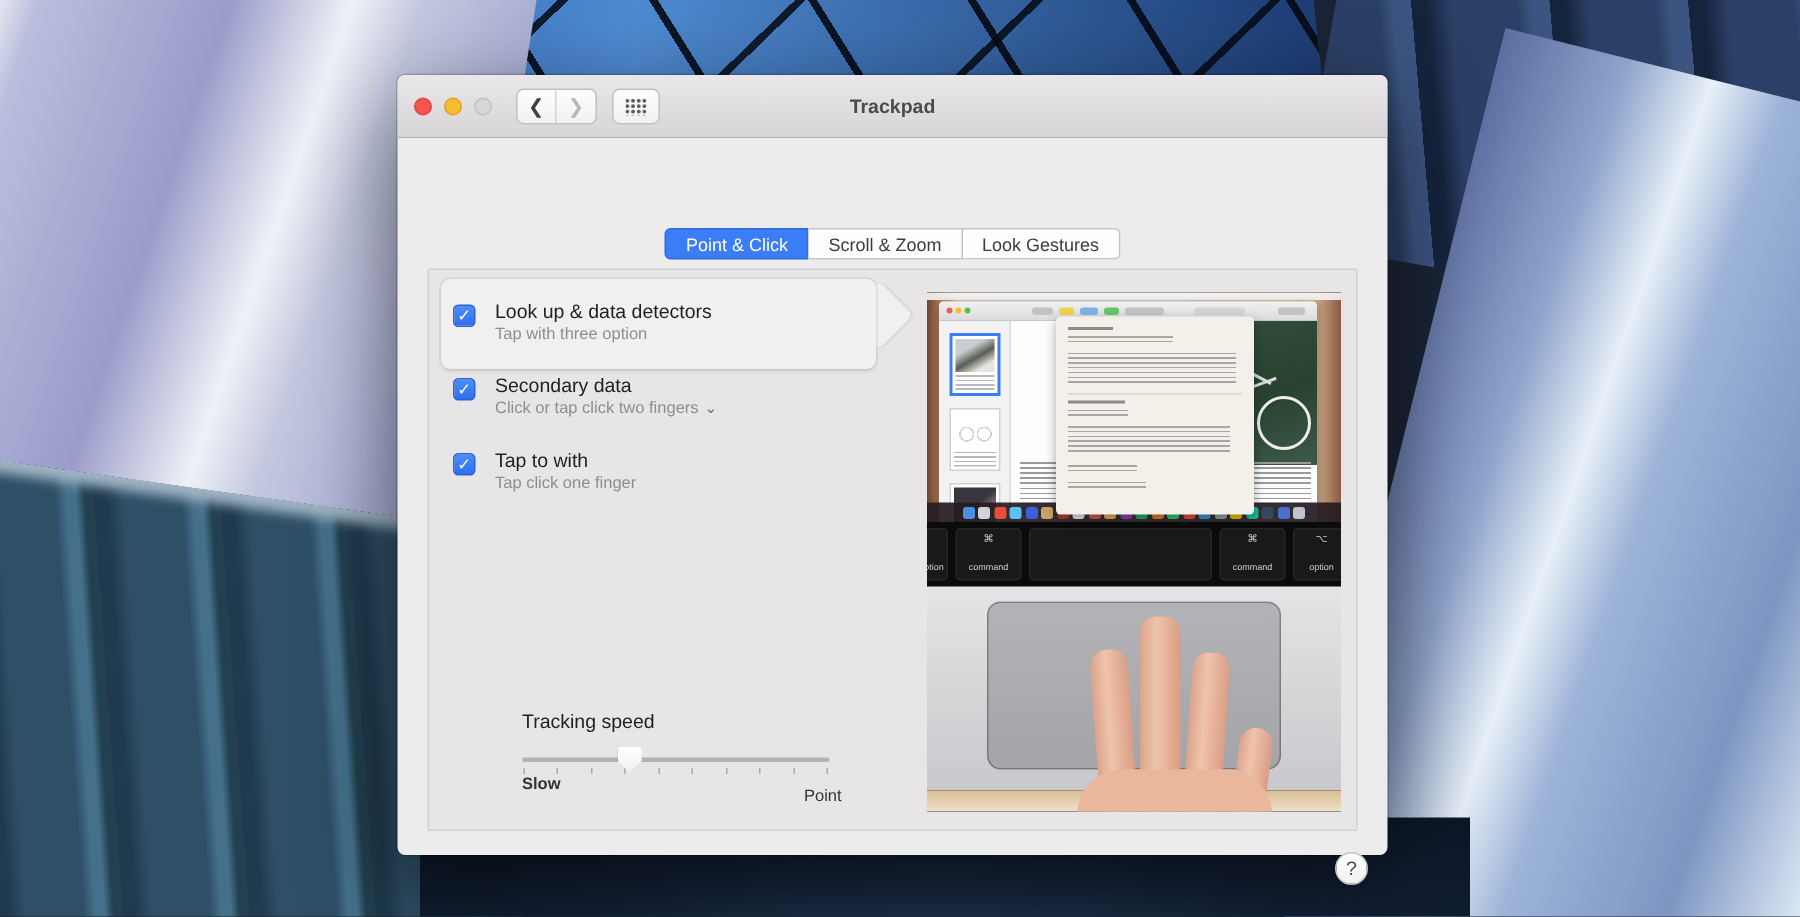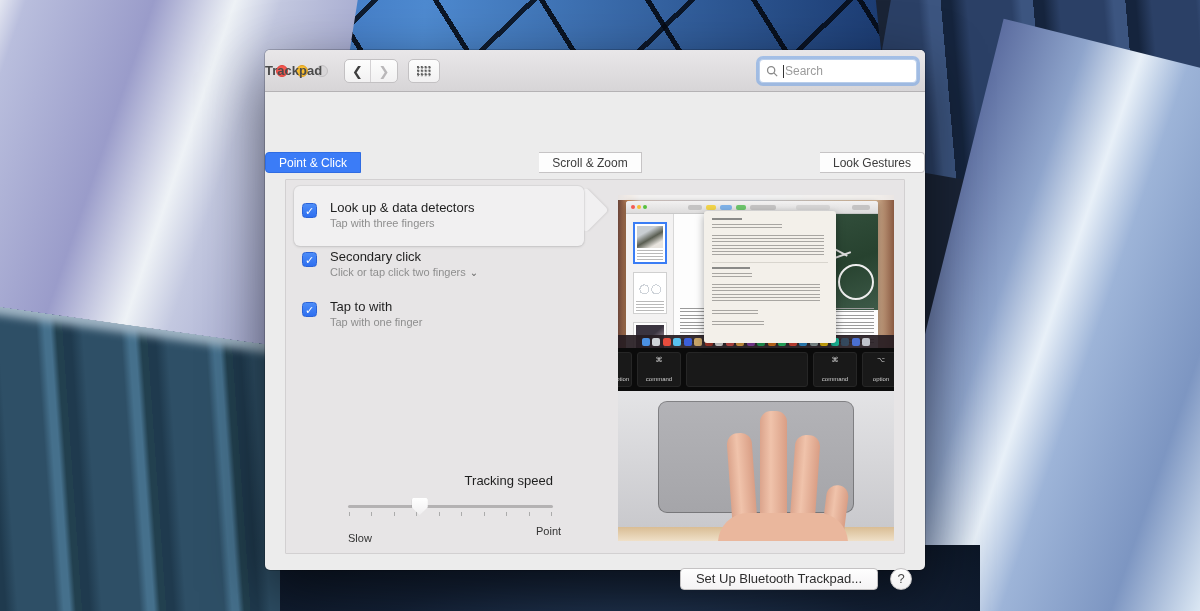--- a/index.html
+++ b/index.html
@@ -74,42 +74,42 @@
     border:1px solid #c3c1c3; border-radius:5px;
     background:linear-gradient(#fdfdfd,#f2f1f2);
     display:flex; align-items:center; justify-content:center;
   }
   .gridicon {
     width:14px; height:11px;
     background-image:radial-gradient(circle at 1.2px 1.2px, #5c5c5c 1.1px, transparent 1.4px);
     background-size:3.8px 3.6px;
   }
   .wintitle {
-    position:absolute; left:0; right:0; top:13px; text-align:left;
+    position:absolute; left:0; right:0; top:13px; text-align:center;
     font-size:13px; font-weight:bold; color:#4b4b4b;
   }
   .searchwrap {
     position:absolute; right:8px; top:9px; width:158px; height:24px;
     background:#fff; border:1px solid #b8cdea; border-radius:4px;
     box-shadow: 0 0 0 3px rgba(110,160,230,.55);
     display:flex; align-items:center; padding:0 6px;
   }
   .searchicon { width:12px; height:12px; flex:0 0 auto; }
   .caret { width:1px; height:13px; background:#333; margin:0 1px 0 5px; }
   .placeholder { font-size:12px; color:#9b9b9b; }
 
   
   .content { position:relative; height:477px; }
   .tabbox {
     position:absolute; left:20px; right:20px; top:87px; bottom:15px;
     background:#e7e5e6; border:1px solid #d2d0d1; border-radius:1px;
   }
   .tabs {
     position:absolute; top:60px; left:0; right:0; height:21px;
-    display:flex; justify-content:space-between; z-index:3;
+    display:flex; justify-content:center; z-index:3;
   }
   .tab {
     height:21px; display:flex; align-items:center; padding:0 13px;
     background:#fdfdfd; border:1px solid #c6c4c5; border-left-width:0;
     font-size:12px; color:#3c3c3c; white-space:nowrap;
   }
   .tab:first-child { border-radius:4px 0 0 4px; border-left-width:1px; }
   .tab:last-child { border-radius:0 4px 4px 0; }
   .tab.selected { background:#3b7cf7; border-color:#2f6ce2; color:#fff; }
 
@@ -128,32 +128,32 @@
   .setting .cb {
     position:absolute; left:16px; top:3px; width:15px; height:15px; border-radius:3.5px;
     background:linear-gradient(#4d8df8,#2e6ff0); border:1px solid #2a63d8;
     color:#fff; font-size:11px; line-height:14px; text-align:center; font-weight:bold;
   }
   .setting .st-title { position:absolute; left:44px; top:0; font-size:13px; color:#1f1f1f; white-space:nowrap; }
   .setting .st-sub { position:absolute; left:44px; top:17px; font-size:11px; color:#8e8e8e; white-space:nowrap; }
   .st-chevron { font-size:10px; color:#666; margin-left:4px; }
 
   
-  .slider-label { position:absolute; left:62px; top:293px; width:205px; text-align:right; font-size:13px; color:#1f1f1f; }
+  .slider-label { position:absolute; left:62px; top:293px; width:205px; text-align:left; font-size:13px; color:#1f1f1f; }
   .slider { position:absolute; left:62px; top:318px; width:205px; height:30px; }
   .slider .track { position:absolute; left:0; right:0; top:7px; height:3px; background:#b4b2b3; border-radius:2px; }
   .slider .ticks { position:absolute; left:1px; right:1px; top:14px; display:flex; justify-content:space-between; }
   .slider .tick { width:1px; height:4px; background:#ababab; }
   .slider .thumb {
     position:absolute; top:0; width:16px; height:17px; margin-left:-8px;
     background:linear-gradient(#ffffff,#f0eff0);
     clip-path:polygon(8% 0, 92% 0, 100% 10%, 100% 55%, 50% 100%, 0 55%, 0 10%);
     filter:drop-shadow(0 1px 1px rgba(0,0,0,.45));
   }
-  .slider-min { position:absolute; left:62px; top:352px; font-size:11px; color:#333; }
+  .slider-min { position:absolute; left:62px; top:337px; font-size:11px; color:#333;font-weight:bold; }
   .slider-max { position:absolute; left:250px; top:345px; font-size:11px; color:#333; }
 
   
   .setup-btn {
     position:absolute; left:415px; top:476px; width:198px; height:22px;
     background:linear-gradient(#fefefe,#f4f3f4); border:1px solid #c4c2c3; border-radius:4px;
     font-size:13px; color:#2e2e2e; text-align:center; line-height:20px;
   }
   .help-btn {
     position:absolute; left:625px; top:476px; width:22px; height:22px; border-radius:50%;
@@ -229,59 +229,51 @@
           <span>❮</span>
         </div>
       <div class="navbtn fwd">
           <span>❯</span>
         </div>
     </div>
     <div class="gridbtn">
       <div class="gridicon"></div>
     </div>
     <div class="wintitle">Trackpad</div>
-    <div class="searchwrap">
-      <svg class="searchicon" viewBox="0 0 14 14">
-        <circle cx="6" cy="6" r="4.2" fill="none" stroke="#8a8a8a" stroke-width="1.5"></circle>
-        <line x1="9.2" y1="9.2" x2="13" y2="13" stroke="#8a8a8a" stroke-width="1.5"></line>
-      </svg>
-      <div class="caret"></div>
-      <span class="placeholder">Search</span>
-    </div>
   </div>
 
   <div class="content">
 
     <div class="tabs">
       <div class="tab selected">Point &amp; Click</div>
       <div class="tab">Scroll &amp; Zoom</div>
       <div class="tab">Look Gestures</div>
     </div>
 
     <div class="tabbox">
 
       <div class="callout-arrow"></div>
       <div class="callout"></div>
 
       <div class="setting" style="top:20px;">
         <div class="cb"><span>✓</span></div>
         <div class="st-title">Look up &amp; data detectors</div>
-        <div class="st-sub">Tap with three fingers</div>
+        <div class="st-sub">Tap with three option</div>
       </div>
 
       <div class="setting" style="top:69px;">
         <div class="cb"><span>✓</span></div>
-        <div class="st-title">Secondary click</div>
+        <div class="st-title">Secondary data</div>
         <div class="st-sub"><span>Click or tap click two fingers</span><span class="st-chevron">⌄</span></div>
       </div>
 
       <div class="setting" style="top:119px;">
         <div class="cb"><span>✓</span></div>
         <div class="st-title">Tap to with</div>
-        <div class="st-sub">Tap with one finger</div>
+        <div class="st-sub">Tap click one finger</div>
       </div>
 
       <div class="slider-label">Tracking speed</div>
       <div class="slider">
         <div class="track"></div>
         <div class="ticks">
             <div class="tick"></div>
             <div class="tick"></div>
             <div class="tick"></div>
             <div class="tick"></div>
@@ -408,16 +400,15 @@
         <div class="v-desk"></div>
 
         <div class="finger" style="left:112px; top:238px; width:25px; height:110px; transform:rotate(-4deg);"></div>
         <div class="finger" style="left:142px; top:216px; width:27px; height:132px;"></div>
         <div class="finger" style="left:174px; top:240px; width:25px; height:108px; transform:rotate(4deg);"></div>
         <div class="finger" style="left:206px; top:290px; width:22px; height:60px; transform:rotate(7deg);"></div>
         <div class="palm"></div>
       </div>
     </div>
 
-    <div class="setup-btn">Set Up Bluetooth Trackpad...</div>
     <div class="help-btn">?</div>
   </div>
 </div>
 
 </body></html>

